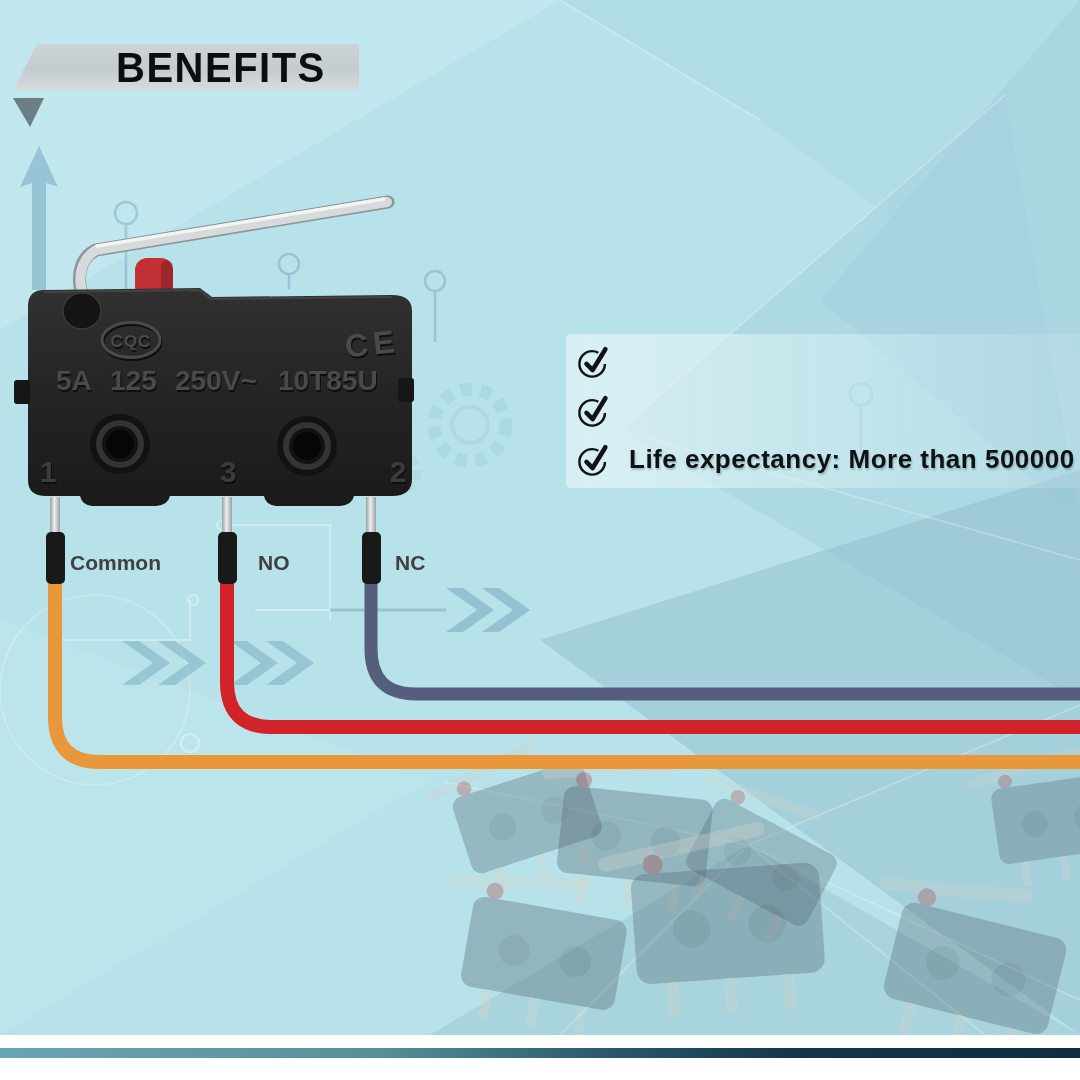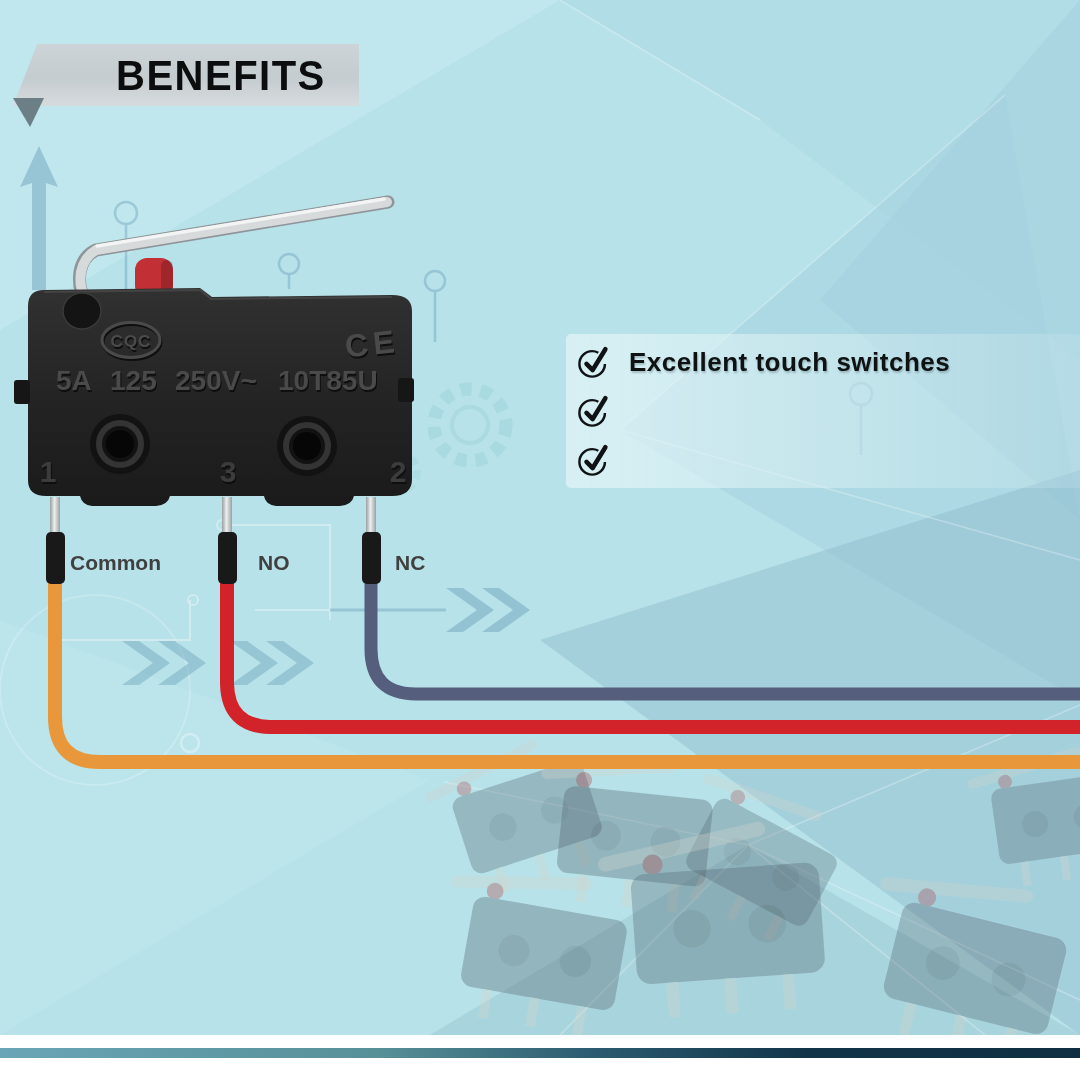--- a/index.html
+++ b/index.html
@@ -1,21 +1,21 @@
 <!DOCTYPE html>
 <html><head>
 <meta charset="utf-8">
 <style>
   html,body{margin:0;padding:0;background:#ffffff;}
   .stage{position:relative;width:1080px;height:1080px;overflow:hidden;
          font-family:"Liberation Sans",sans-serif;background:#ffffff;}
   .stage svg.scene{position:absolute;left:0;top:0;}
 
   
-  .banner{position:absolute;left:13px;top:44px;width:346px;height:62px;
+  .banner{position:absolute;left:13px;top:44px;width:346px;height:46px;
     background:linear-gradient(180deg,#cdd4d7 0%,#c5cccf 55%,#d6dbde 100%);
     clip-path:polygon(7% 0,100% 0,100% 100%,0 100%);
     display:flex;align-items:center;}
   .banner-title{padding-left:103px;font-size:40px;font-weight:bold;color:#0c0d0e;
     letter-spacing:1.5px;transform:scaleY(1.04);}
   .banner-fold{position:absolute;left:13px;top:98px;width:31px;height:29px;
     background:#6d7f86;clip-path:polygon(0 0,100% 0,55% 100%);}
 
   
   .checklist{position:absolute;left:566px;top:334px;width:520px;height:154px;
@@ -202,33 +202,33 @@
   <span class="wire-label wl-common">Common</span>
   <span class="wire-label wl-no">NO</span>
   <span class="wire-label wl-nc">NC</span>
 
   <div class="checklist">
     <div class="check-item">
       <svg width="34" height="34" viewBox="0 0 36 34">
         <circle cx="15" cy="19" r="13.5" fill="none" stroke="#101316" stroke-width="2.6" stroke-dasharray="70 15"></circle>
         <path d="M9,19 L15.5,25.5 L29,3.5" fill="none" stroke="#101316" stroke-width="4.8" stroke-linecap="round" stroke-linejoin="round"></path>
       </svg>
-      <span class="check-label">Excellent touch switches</span>
     </div>
     <div class="check-item">
       <svg width="34" height="34" viewBox="0 0 36 34">
         <circle cx="15" cy="19" r="13.5" fill="none" stroke="#101316" stroke-width="2.6" stroke-dasharray="70 15"></circle>
         <path d="M9,19 L15.5,25.5 L29,3.5" fill="none" stroke="#101316" stroke-width="4.8" stroke-linecap="round" stroke-linejoin="round"></path>
       </svg>
     </div>
     <div class="check-item">
       <svg width="34" height="34" viewBox="0 0 36 34">
         <circle cx="15" cy="19" r="13.5" fill="none" stroke="#101316" stroke-width="2.6" stroke-dasharray="70 15"></circle>
         <path d="M9,19 L15.5,25.5 L29,3.5" fill="none" stroke="#101316" stroke-width="4.8" stroke-linecap="round" stroke-linejoin="round"></path>
       </svg>
+      <span class="check-label">Life expectancy: More than 500000</span>
     </div>
   </div>
 
   <div class="band band-white-upper"></div>
   <div class="band band-stripe"></div>
   <div class="band band-white-lower"></div>
 
 </div>
 
 </body></html>

